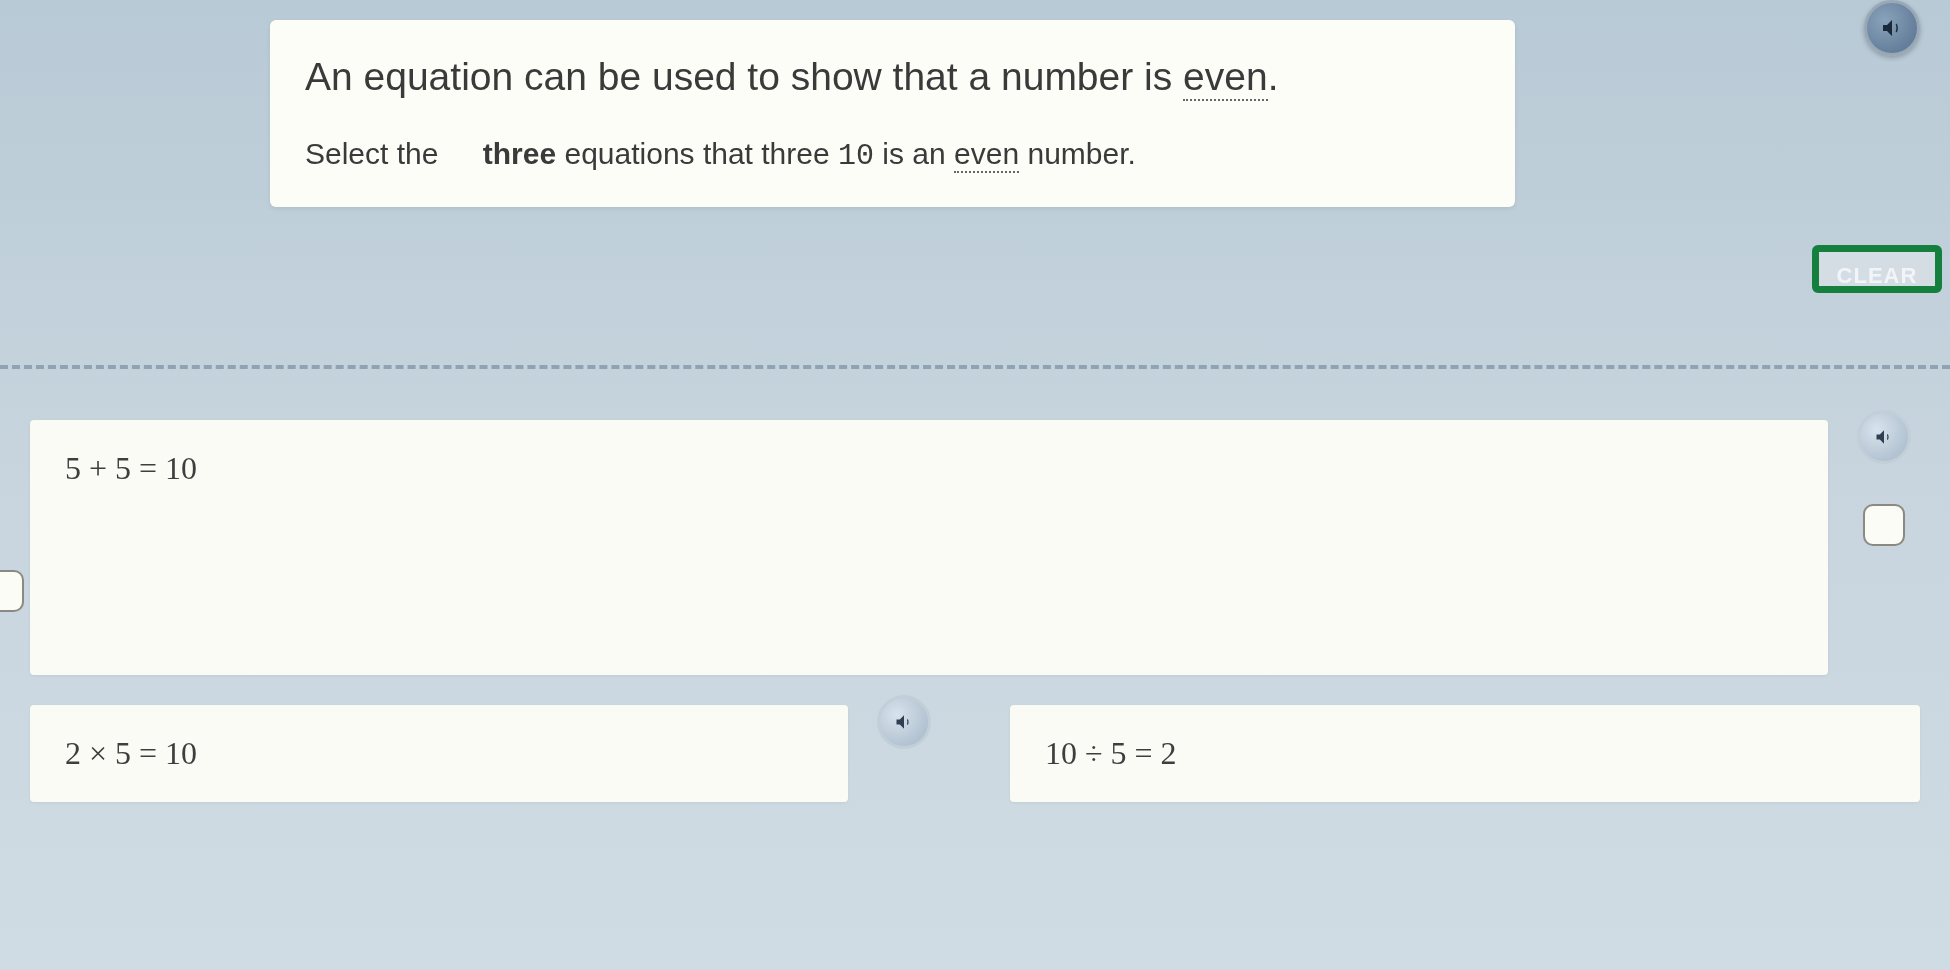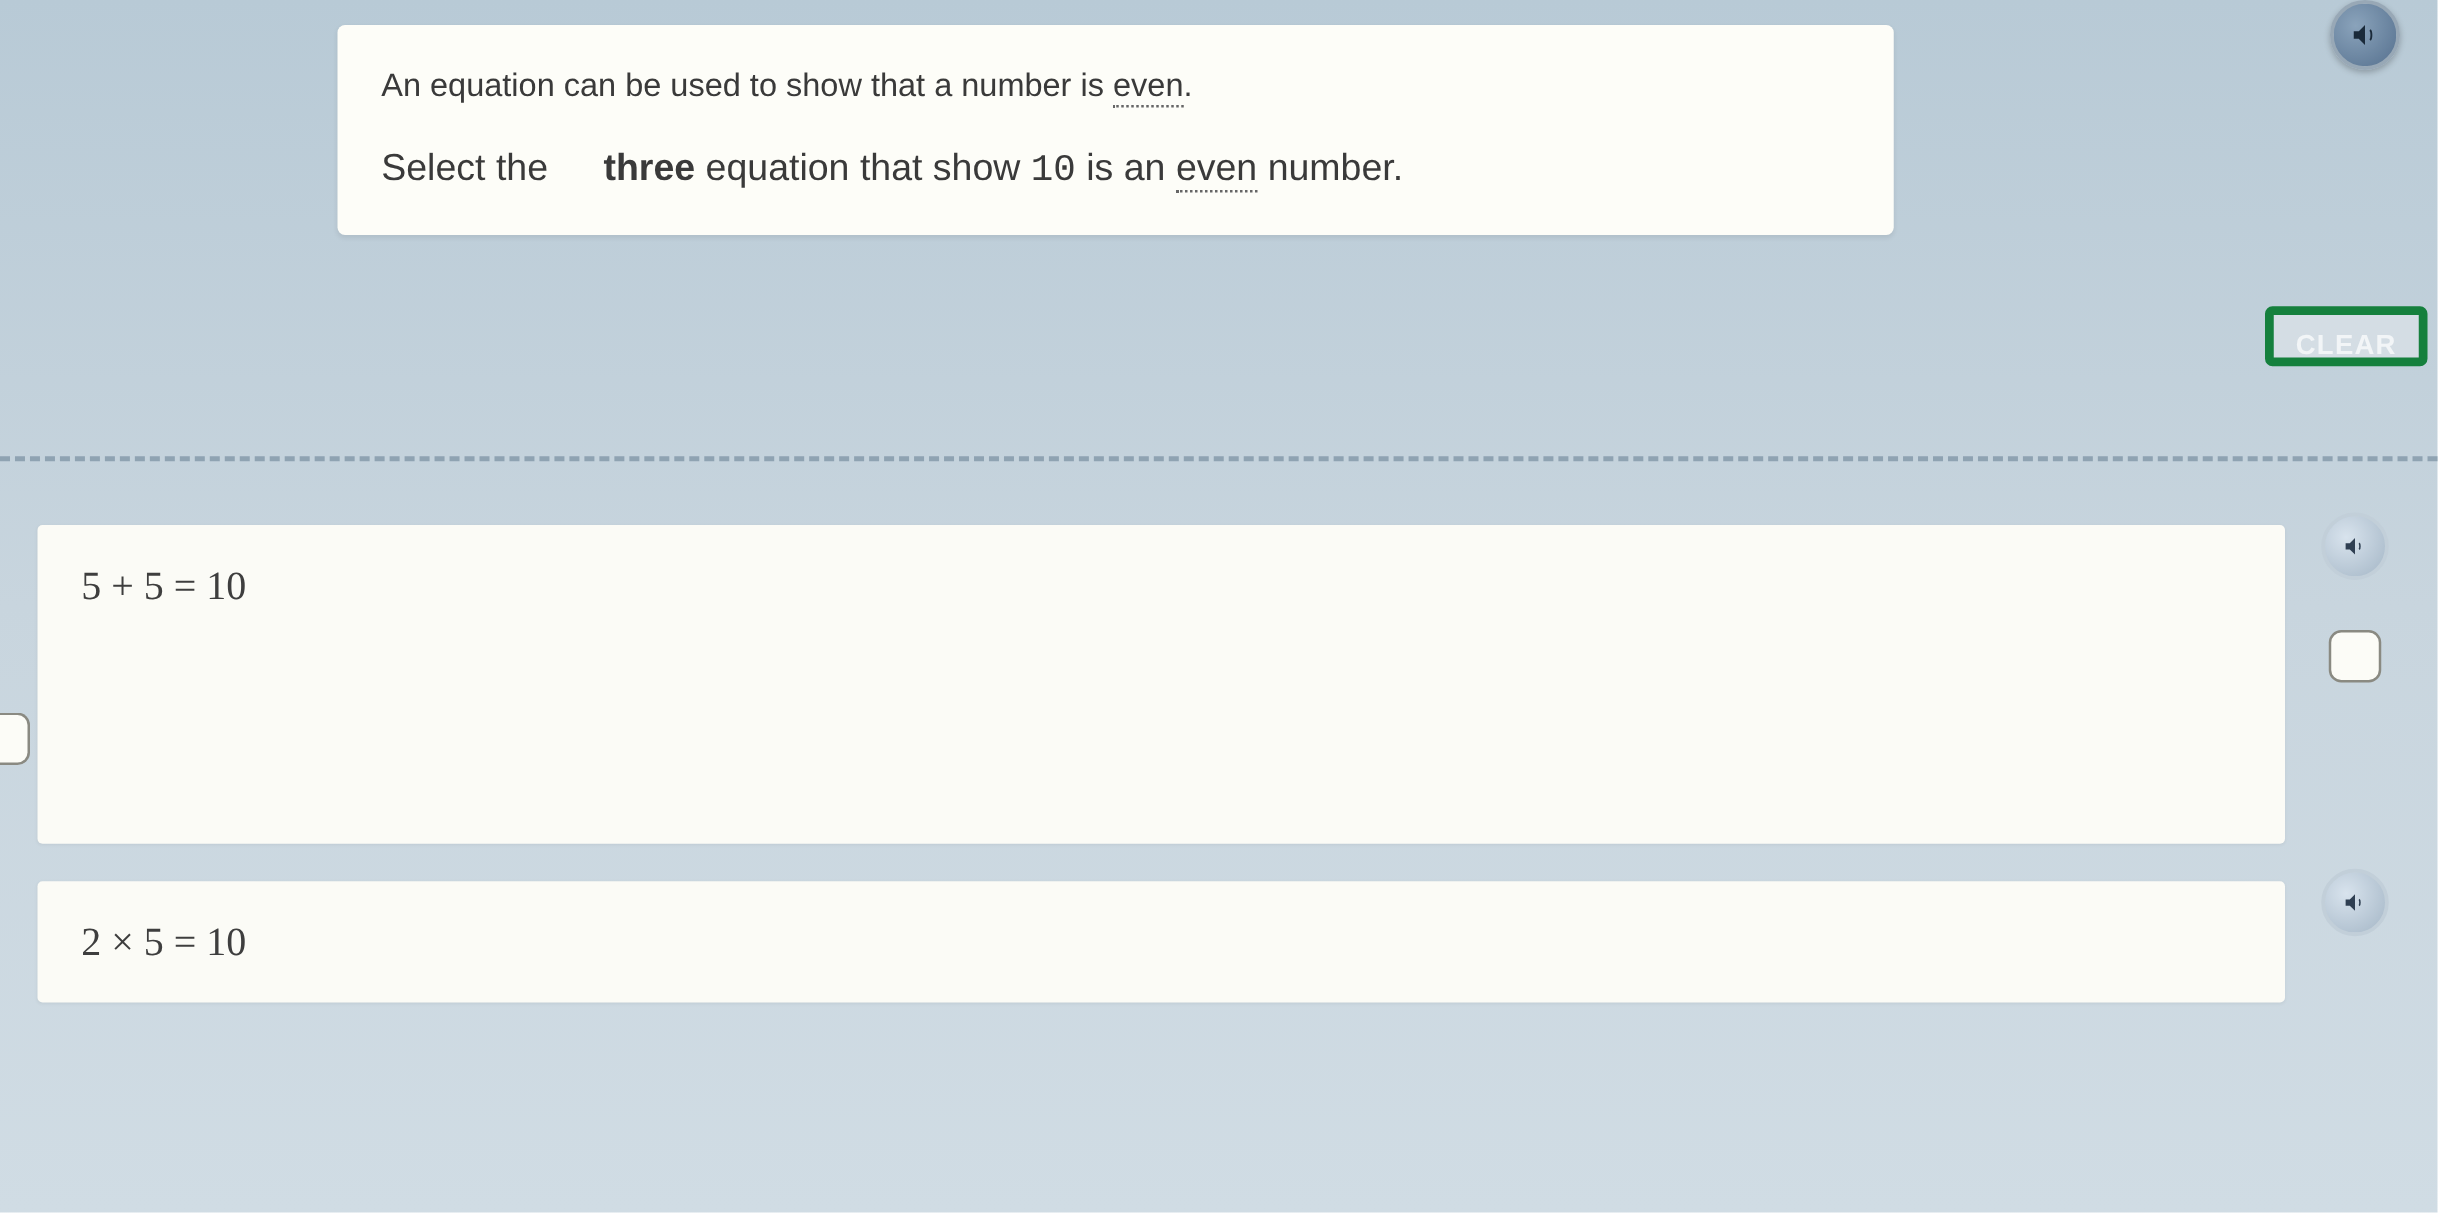--- a/index.html
+++ b/index.html
@@ -15,21 +15,21 @@
       position: absolute;
       top: 20px;
       left: 270px;
       width: 1245px;
       background: #fdfdf8;
       border-radius: 6px;
       padding: 30px 35px;
       box-shadow: 0 2px 4px rgba(0,0,0,0.08);
     }
     .prompt-line1 {
-      font-size: 26px;
+      font-size: 39px;
       color: #3a3a3a;
       margin-bottom: 28px;
       line-height: 1.4;
     }
     .prompt-line2 {
       font-size: 30px;
       color: #3a3a3a;
       line-height: 1.4;
     }
     .dotted-underline { border-bottom: 2px dotted #666; padding-bottom: 1px; }
@@ -161,21 +161,21 @@
     <path d="M3 9v6h4l5 5V4L7 9H3z" fill="#1a2a3a"></path>
     <path d="M16 8c1.5 1 1.5 7 0 8" stroke="#1a2a3a" stroke-width="1.5" fill="none"></path>
   </svg>
 </div>
 
 <div class="prompt-card">
   <p class="prompt-line1">
     <span>An equation can be used to show that a number is </span><span class="dotted-underline">even</span><span>.</span>
   </p>
   <p class="prompt-line2">
-    <span>Select the </span><span class="bold">three</span><span> equation that show </span><span class="num">10</span><span> is an </span><span class="dotted-underline">even</span><span> number.</span>
+    <span>Select the </span><span class="bold">three</span><span> equations that three </span><span class="num">10</span><span> is an </span><span class="dotted-underline">even</span><span> number.</span>
   </p>
 </div>
 
 <div class="clear-btn">CLEAR</div>
 
 <div class="dashed-divider"></div>
 
 <div class="left-stub" style="top:570px;"></div>
 
 <div class="answers-area">
@@ -208,15 +208,20 @@
       <div class="checkbox-col">
         <div class="audio-mini">
           <svg class="speaker-svg-sm" viewBox="0 0 24 24">
             <path d="M3 9v6h4l5 5V4L7 9H3z" fill="#2f3f52"></path>
             <path d="M16 9c1 1 1 5 0 6" stroke="#2f3f52" stroke-width="1.5" fill="none"></path>
           </svg>
         </div>
       </div>
     </div>
 
+    <div class="answer-cell">
+      <div class="answer-card short">
+        <div class="answer-equation">10 ÷ 5 = 2</div>
+      </div>
+    </div>
 
   </div>
 </div>
 
 </body></html>

